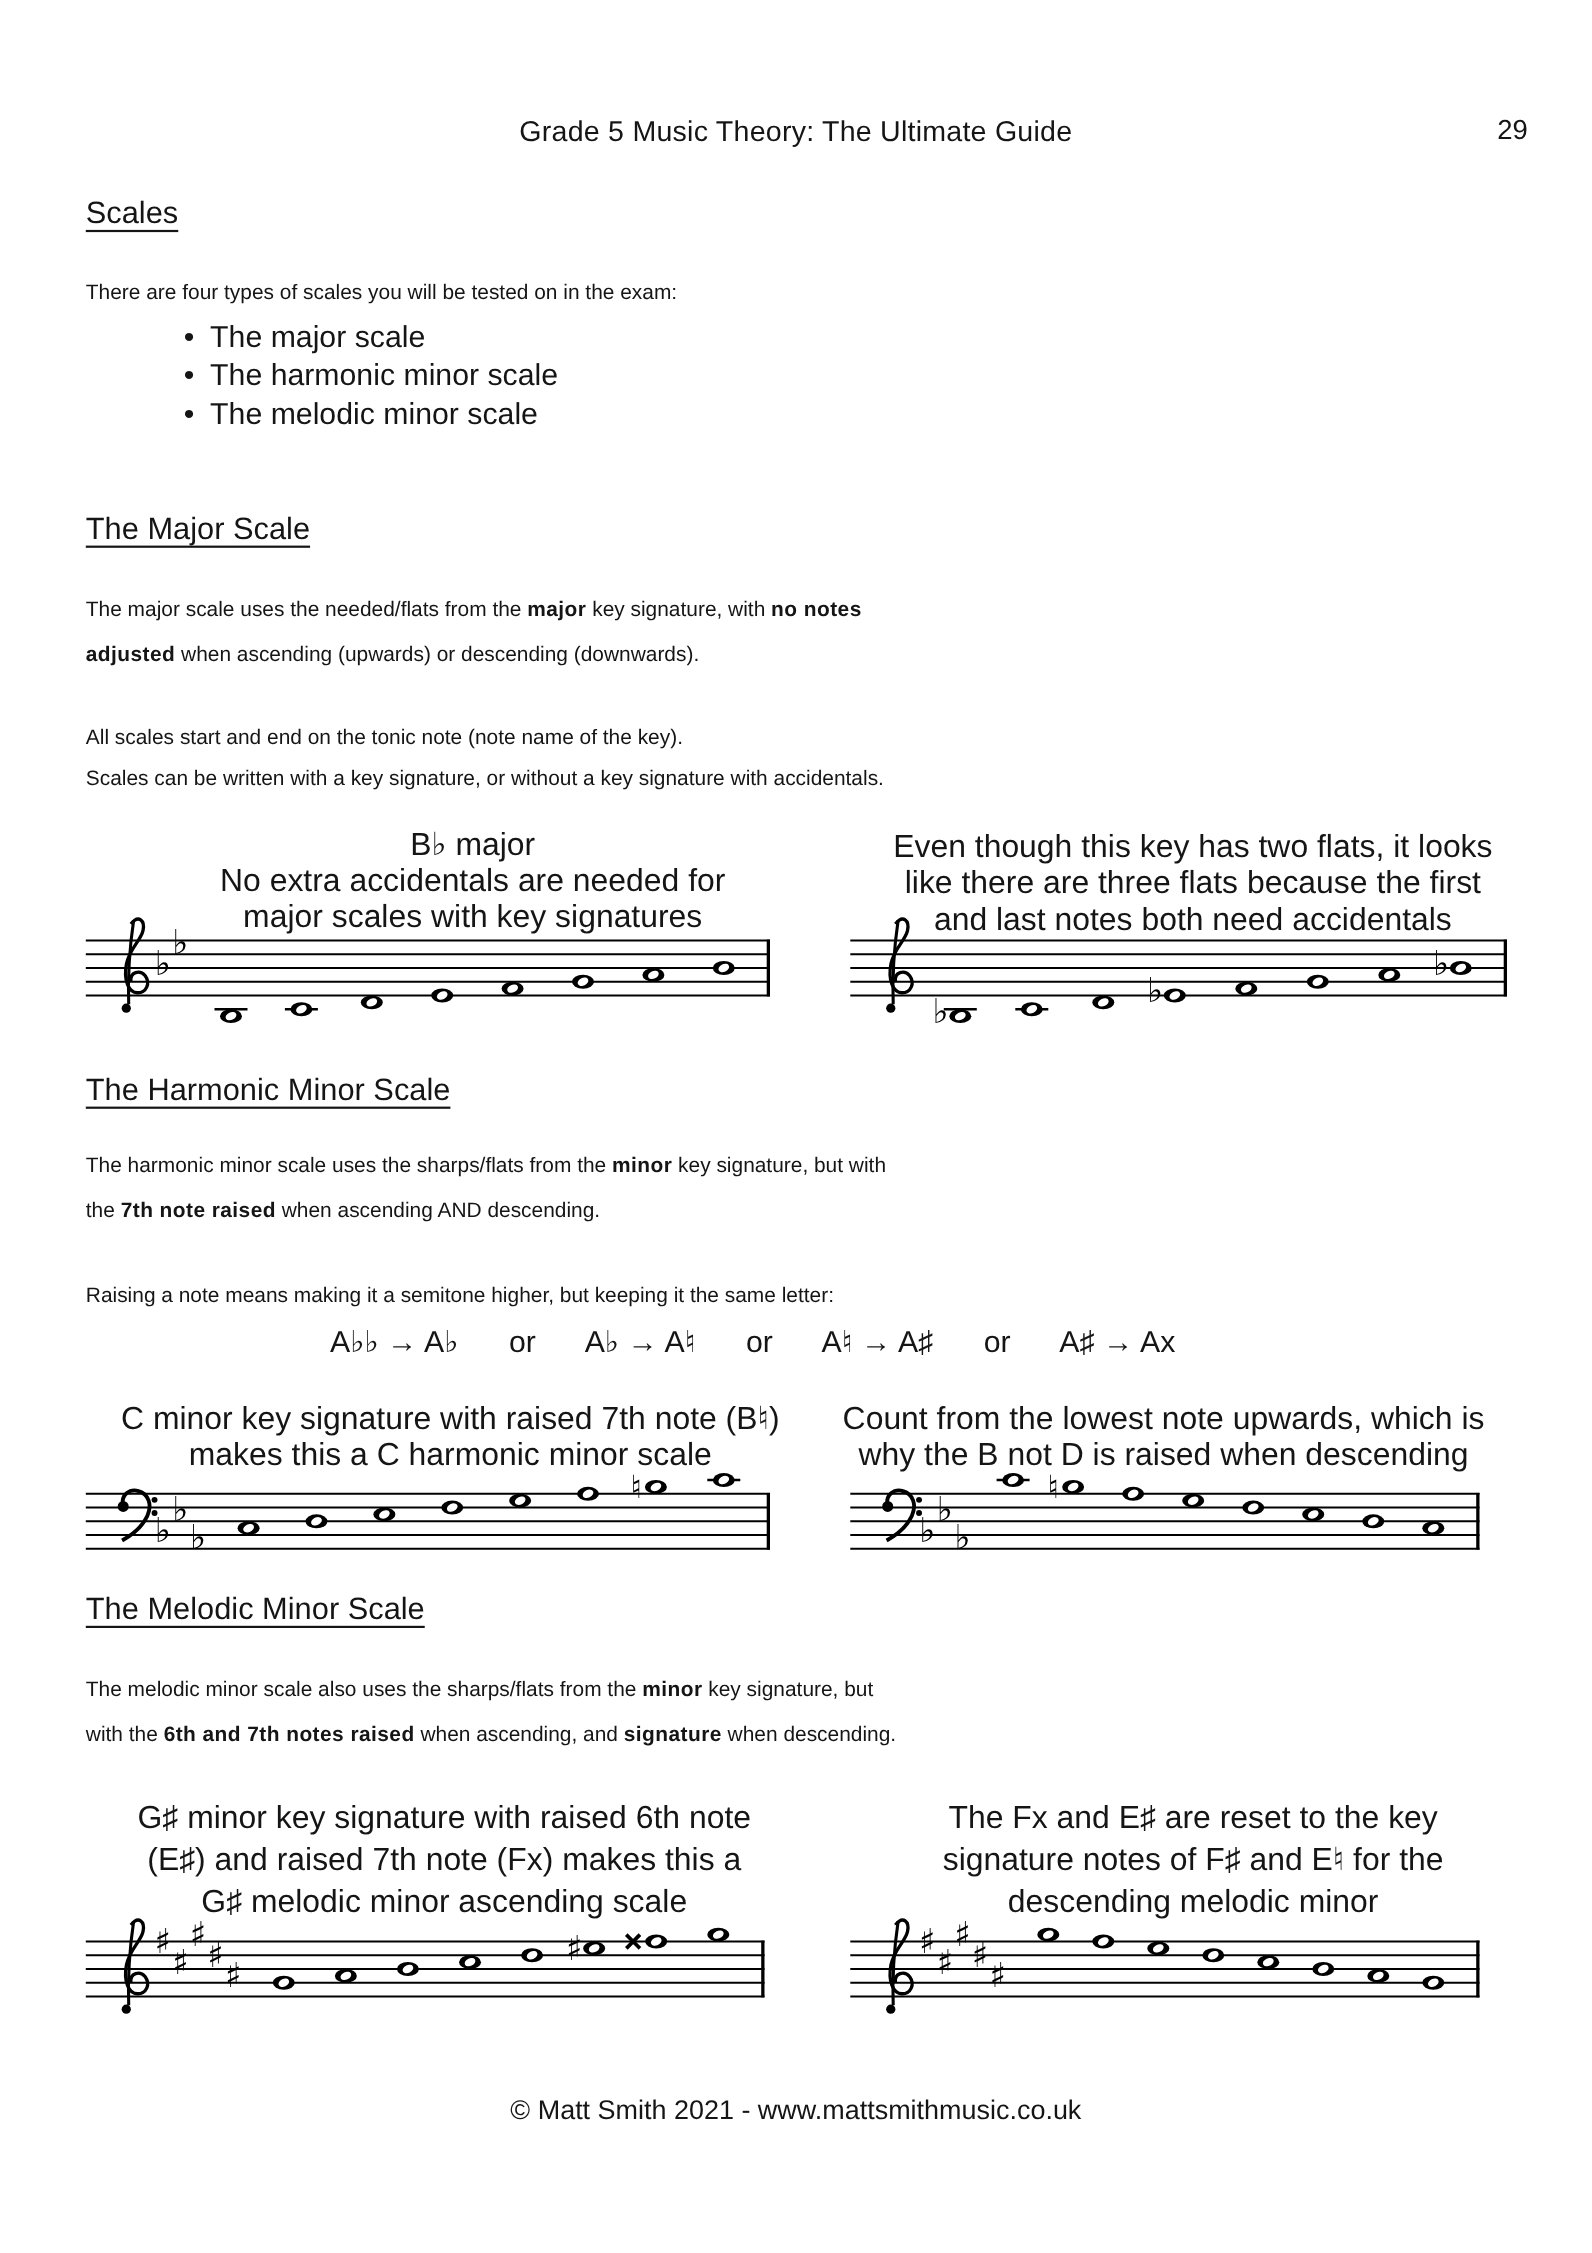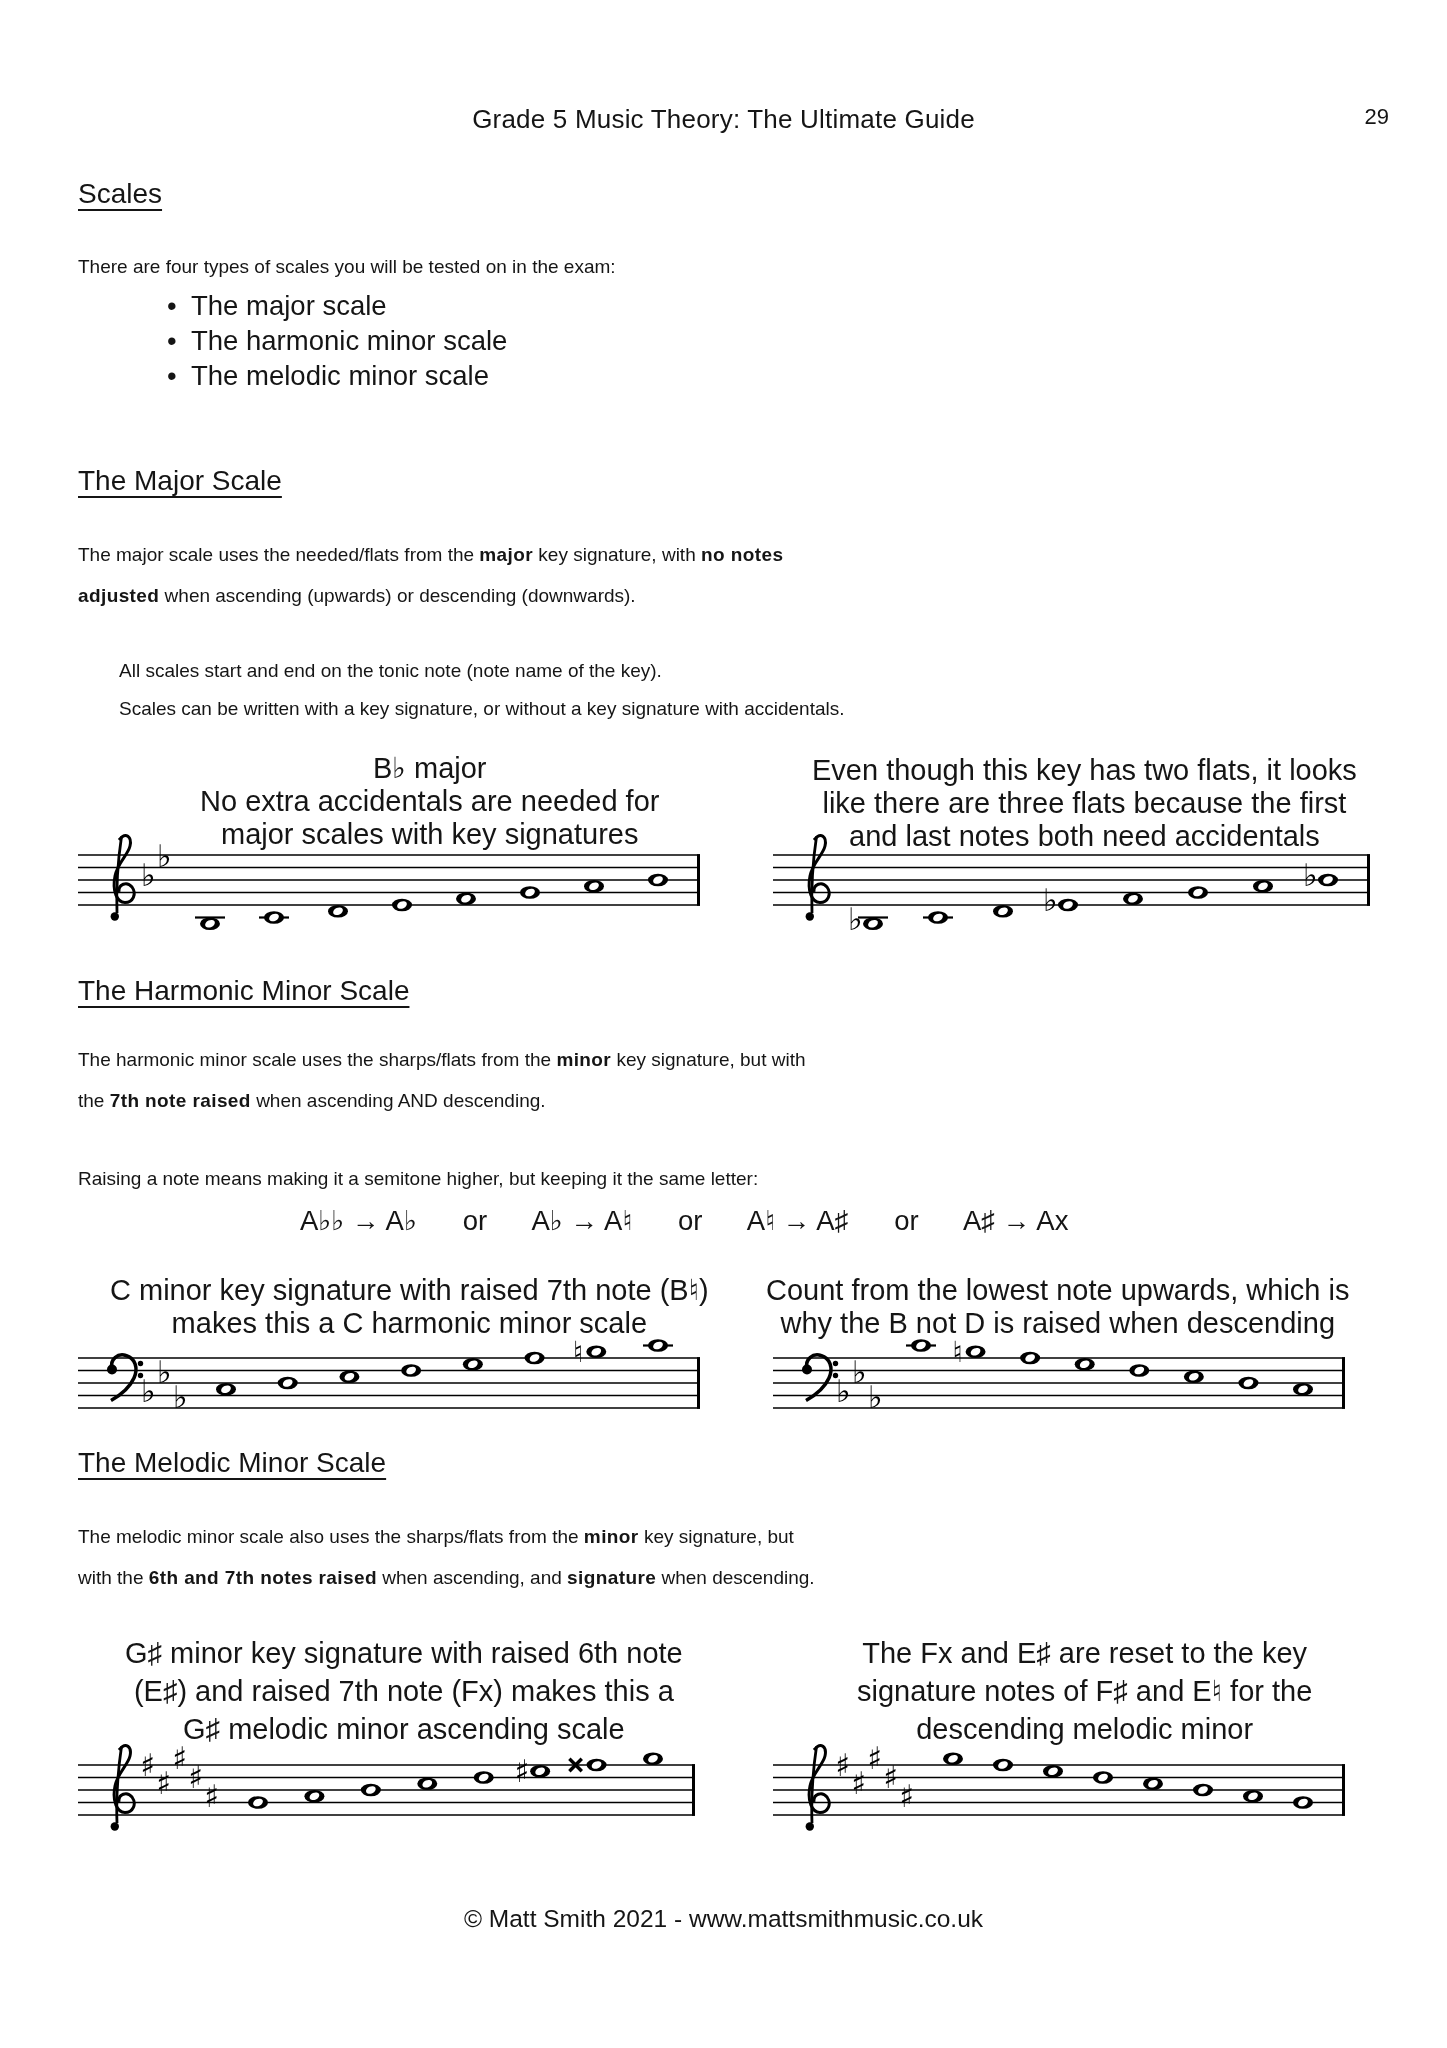--- a/index.html
+++ b/index.html
@@ -4,29 +4,29 @@
 <style>
   html,body{margin:0;padding:0;}
   body{
     width:1447px;height:2048px;background:#ffffff;position:relative;
     font-family:"Liberation Sans","DejaVu Sans",sans-serif;color:#151515;
     overflow:hidden;
   }
   .abs{position:absolute;}
   .center-line{left:0;right:0;text-align:center;}
   .header-title{top:104px;font-size:26px;letter-spacing:0.2px;}
-  .page-number{top:104px;right:58px;font-size:22px;}
+  .page-number{top:104px;right:58px;font-size:25px;}
   .heading{
     font-size:28px;
     text-decoration:underline;
     text-underline-offset:6px;
     text-decoration-thickness:2px;
   }
   .body-text{font-size:19px;line-height:41px;white-space:pre-line;}
-  .tonic{line-height:38px;margin-left:41px;}
+  .tonic{line-height:38px;}
   .bullet-list{font-size:27.5px;line-height:35px;}
   .bullet-item{padding-left:24px;position:relative;}
   .bullet-item::before{content:"•";position:absolute;left:0;top:0;}
   .bseg{font-weight:700;letter-spacing:0.4px;}
   .caption{font-size:29px;line-height:33px;white-space:pre-line;text-align:center;}
   .caption-tall{line-height:38px;}
   .formula{font-size:27.5px;white-space:pre;}
   .staff-box{width:650px;height:150px;}
   .footer-text{top:1905px;font-size:24.5px;}
   svg{display:block;overflow:visible;}

